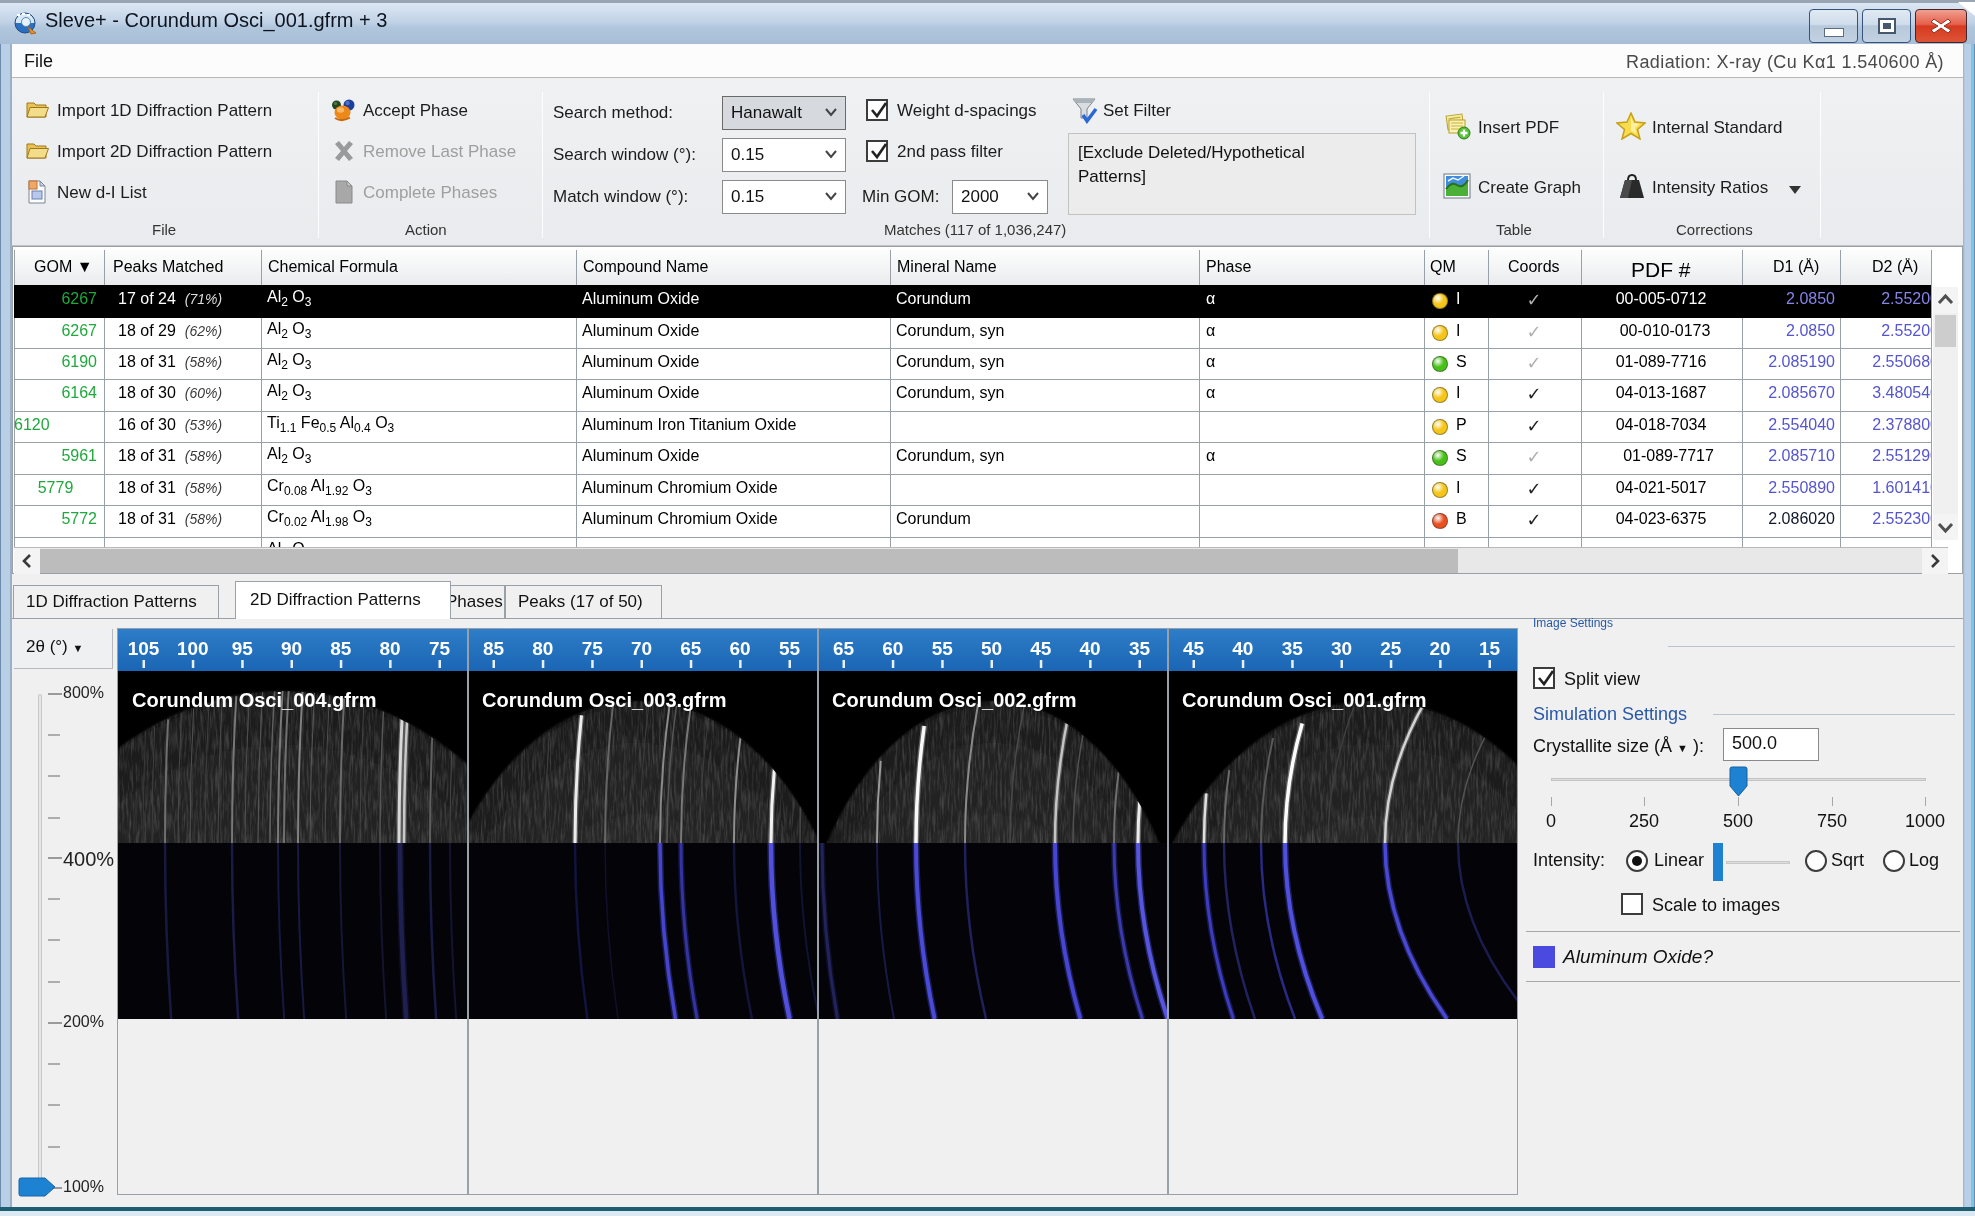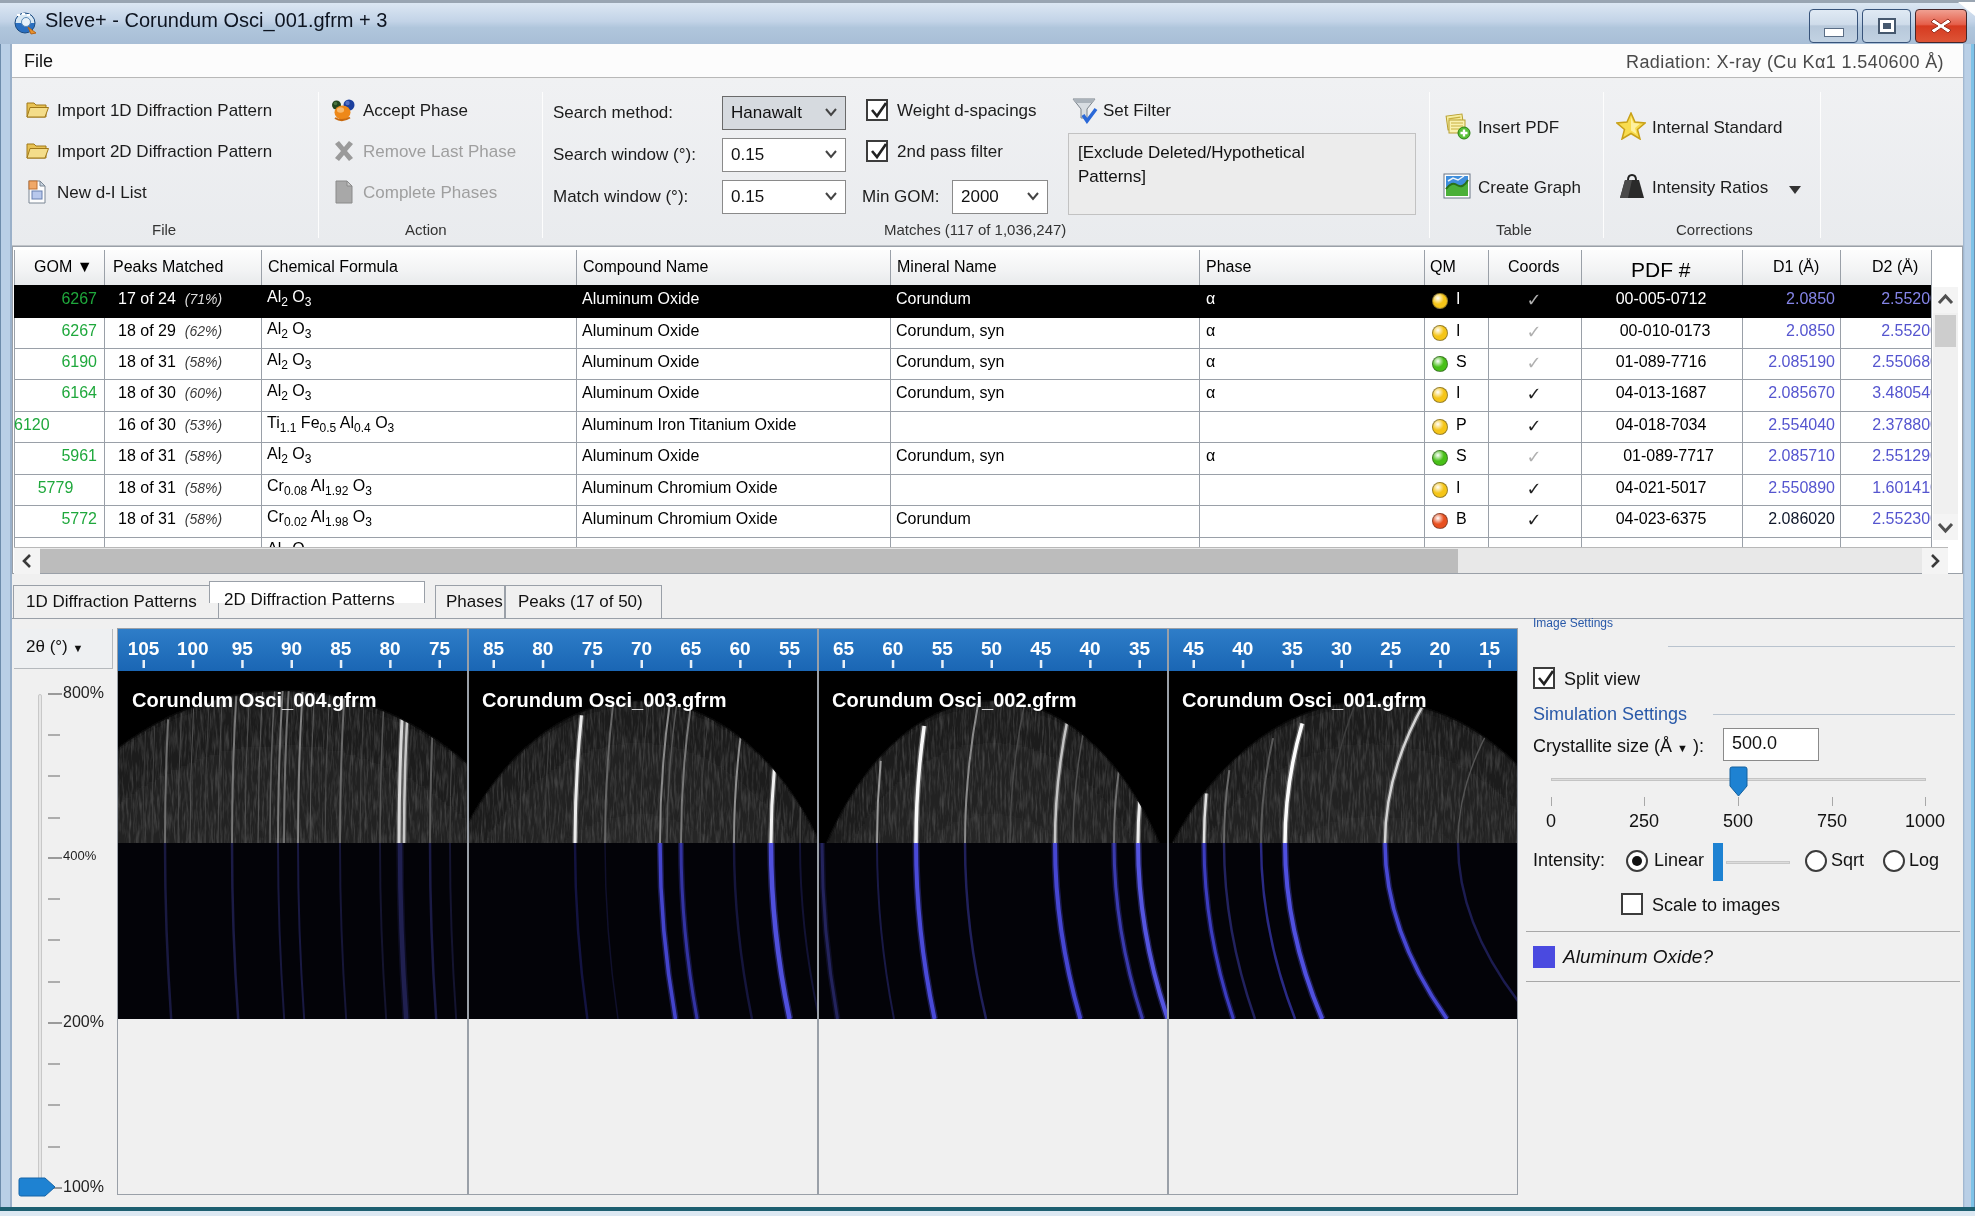--- a/index.html
+++ b/index.html
@@ -348,30 +348,30 @@
         <path d="M16 7 L10 13 L16 19" stroke="#3a3a3a" stroke-width="2.6" fill="none"></path>
       </svg></div>
 <div class="abs" style="left:26px;top:1px;width:1418px;height:24px;background:#bcbcbc"></div>
 <div class="abs" style="left:1908px;top:0;width:26px;height:26px;background:#f4f4f4"><svg width="26" height="26" viewBox="0 0 26 26">
         <path d="M10 7 L16 13 L10 19" stroke="#3a3a3a" stroke-width="2.6" fill="none"></path>
       </svg></div>
 </div>
 
 <div class="abs" style="left:12px;top:618px;width:1951px;height:1px;background:#9aa0a8"></div>
 <div class="abs" style="left:13px;top:585px;width:206px;height:33px;background:#f0f0f0;border:1px solid #9aa0a8;border-bottom:none;font-size:17px;color:#111;padding:6px 0 0 12px">1D Diffraction Patterns</div>
-<div class="abs" style="left:209px;top:581px;width:216px;height:22px;background:#fff;border:1px solid #9aa0a8;border-bottom:none;font-size:17px;color:#111;padding:8px 0 0 14px;z-index:3">2D Diffraction Patterns</div>
+<div class="abs" style="left:235px;top:581px;width:216px;height:38px;background:#fff;border:1px solid #9aa0a8;border-bottom:none;font-size:17px;color:#111;padding:8px 0 0 14px;z-index:3">2D Diffraction Patterns</div>
 <div class="abs" style="left:435px;top:585px;width:70px;height:33px;background:#f0f0f0;border:1px solid #9aa0a8;border-bottom:none;font-size:17px;color:#111;padding:6px 0 0 10px">Phases</div>
 <div class="abs" style="left:505px;top:585px;width:157px;height:33px;background:#f0f0f0;border:1px solid #9aa0a8;border-bottom:none;font-size:17px;color:#111;padding:6px 0 0 12px">Peaks (17 of 50)</div>
 
 <div class="abs" style="left:14px;top:629px;width:99px;height:40px;background:#eef0f2;border-right:1px solid #b5b9bd;border-bottom:1px solid #b5b9bd;font-size:17px;color:#111;padding:8px 0 0 12px">2θ (°) <span style="font-size:11px">▼</span></div>
 <div class="abs" style="left:38px;top:694px;width:4px;height:495px;background:#e6e6e6;border:1px solid #c8c8c8;border-radius:2px"></div>
 <div class="abs" style="left:48px;top:693px;width:14px;height:2px;background:#9a9a9a"></div>
 <div class="abs" style="left:63px;top:684px;font-size:16px;color:#222">800%</div>
 <div class="abs" style="left:48px;top:857px;width:14px;height:2px;background:#9a9a9a"></div>
-<div class="abs" style="left:63px;top:848px;font-size:13px;color:#222">400%</div>
+<div class="abs" style="left:63px;top:848px;font-size:20px;color:#222">400%</div>
 <div class="abs" style="left:48px;top:1022px;width:14px;height:2px;background:#9a9a9a"></div>
 <div class="abs" style="left:63px;top:1013px;font-size:16px;color:#222">200%</div>
 <div class="abs" style="left:48px;top:1187px;width:14px;height:2px;background:#9a9a9a"></div>
 <div class="abs" style="left:63px;top:1178px;font-size:16px;color:#222">100%</div>
 <div class="abs" style="left:48px;top:734px;width:12px;height:2px;background:#adadad"></div>
 <div class="abs" style="left:48px;top:775px;width:12px;height:2px;background:#adadad"></div>
 <div class="abs" style="left:48px;top:817px;width:12px;height:2px;background:#adadad"></div>
 <div class="abs" style="left:48px;top:898px;width:12px;height:2px;background:#adadad"></div>
 <div class="abs" style="left:48px;top:939px;width:12px;height:2px;background:#adadad"></div>
 <div class="abs" style="left:48px;top:981px;width:12px;height:2px;background:#adadad"></div>

